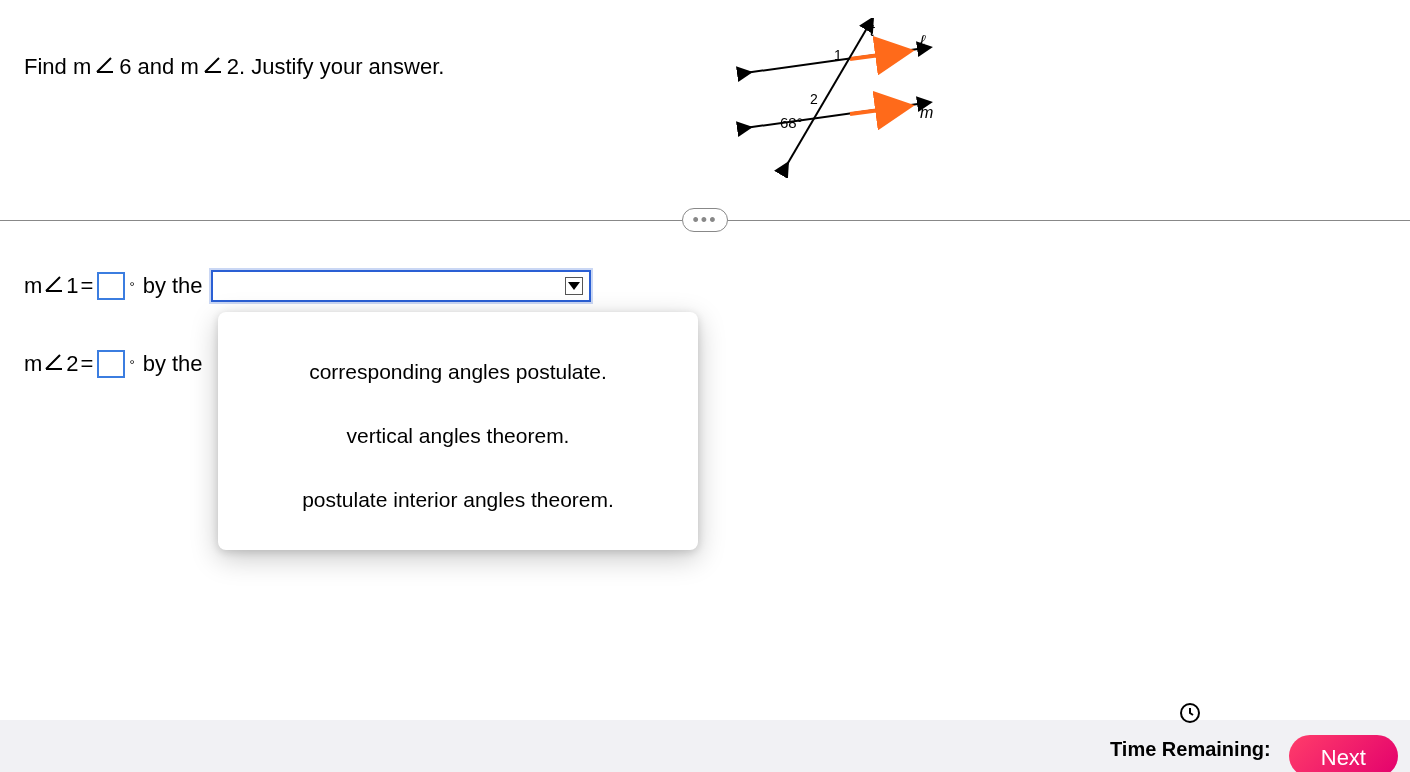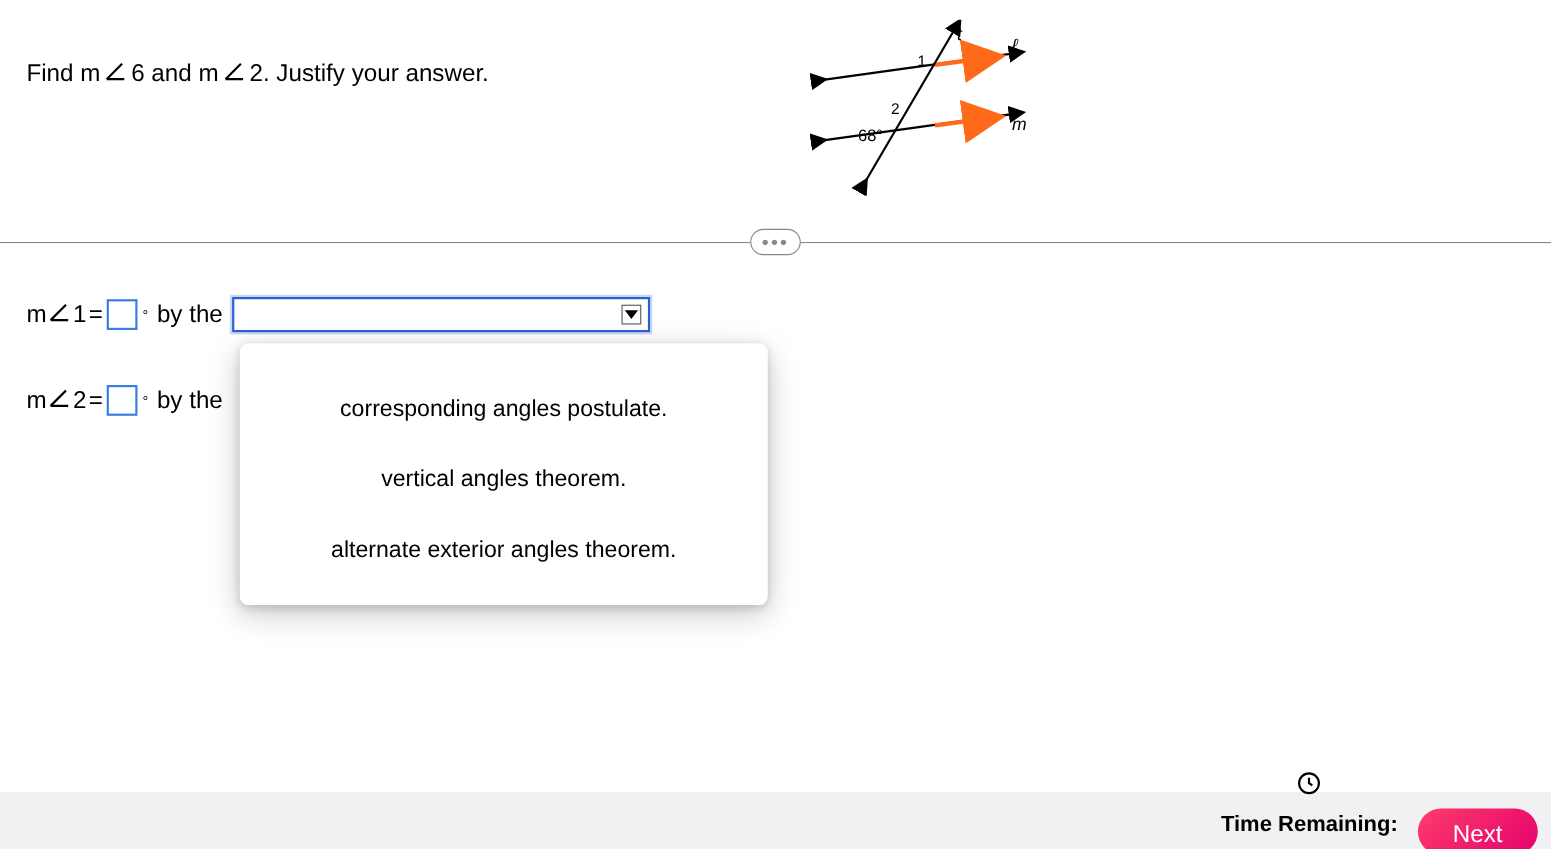--- a/index.html
+++ b/index.html
@@ -250,21 +250,21 @@
     </span>
     <div class="input-box"></div>
     <span class="deg-sup">°</span>
     <span> by the </span>
   </div>
 </div>
 
 <div class="dropdown">
   <div class="option">corresponding angles postulate.</div>
   <div class="option">vertical angles theorem.</div>
-  <div class="option">alternate exterior angles theorem.</div>
+  <div class="option">postulate interior angles theorem.</div>
 </div>
 
 <div class="footer">
   <div class="timer-wrap">
     <span class="clock-icon">
       <svg viewBox="0 0 24 24">
           <circle cx="12" cy="12" r="9" stroke="#000" stroke-width="2" fill="none"></circle>
           <path d="M12 7 V12 L15 14" stroke="#000" stroke-width="2" fill="none"></path>
         </svg>
     </span>

